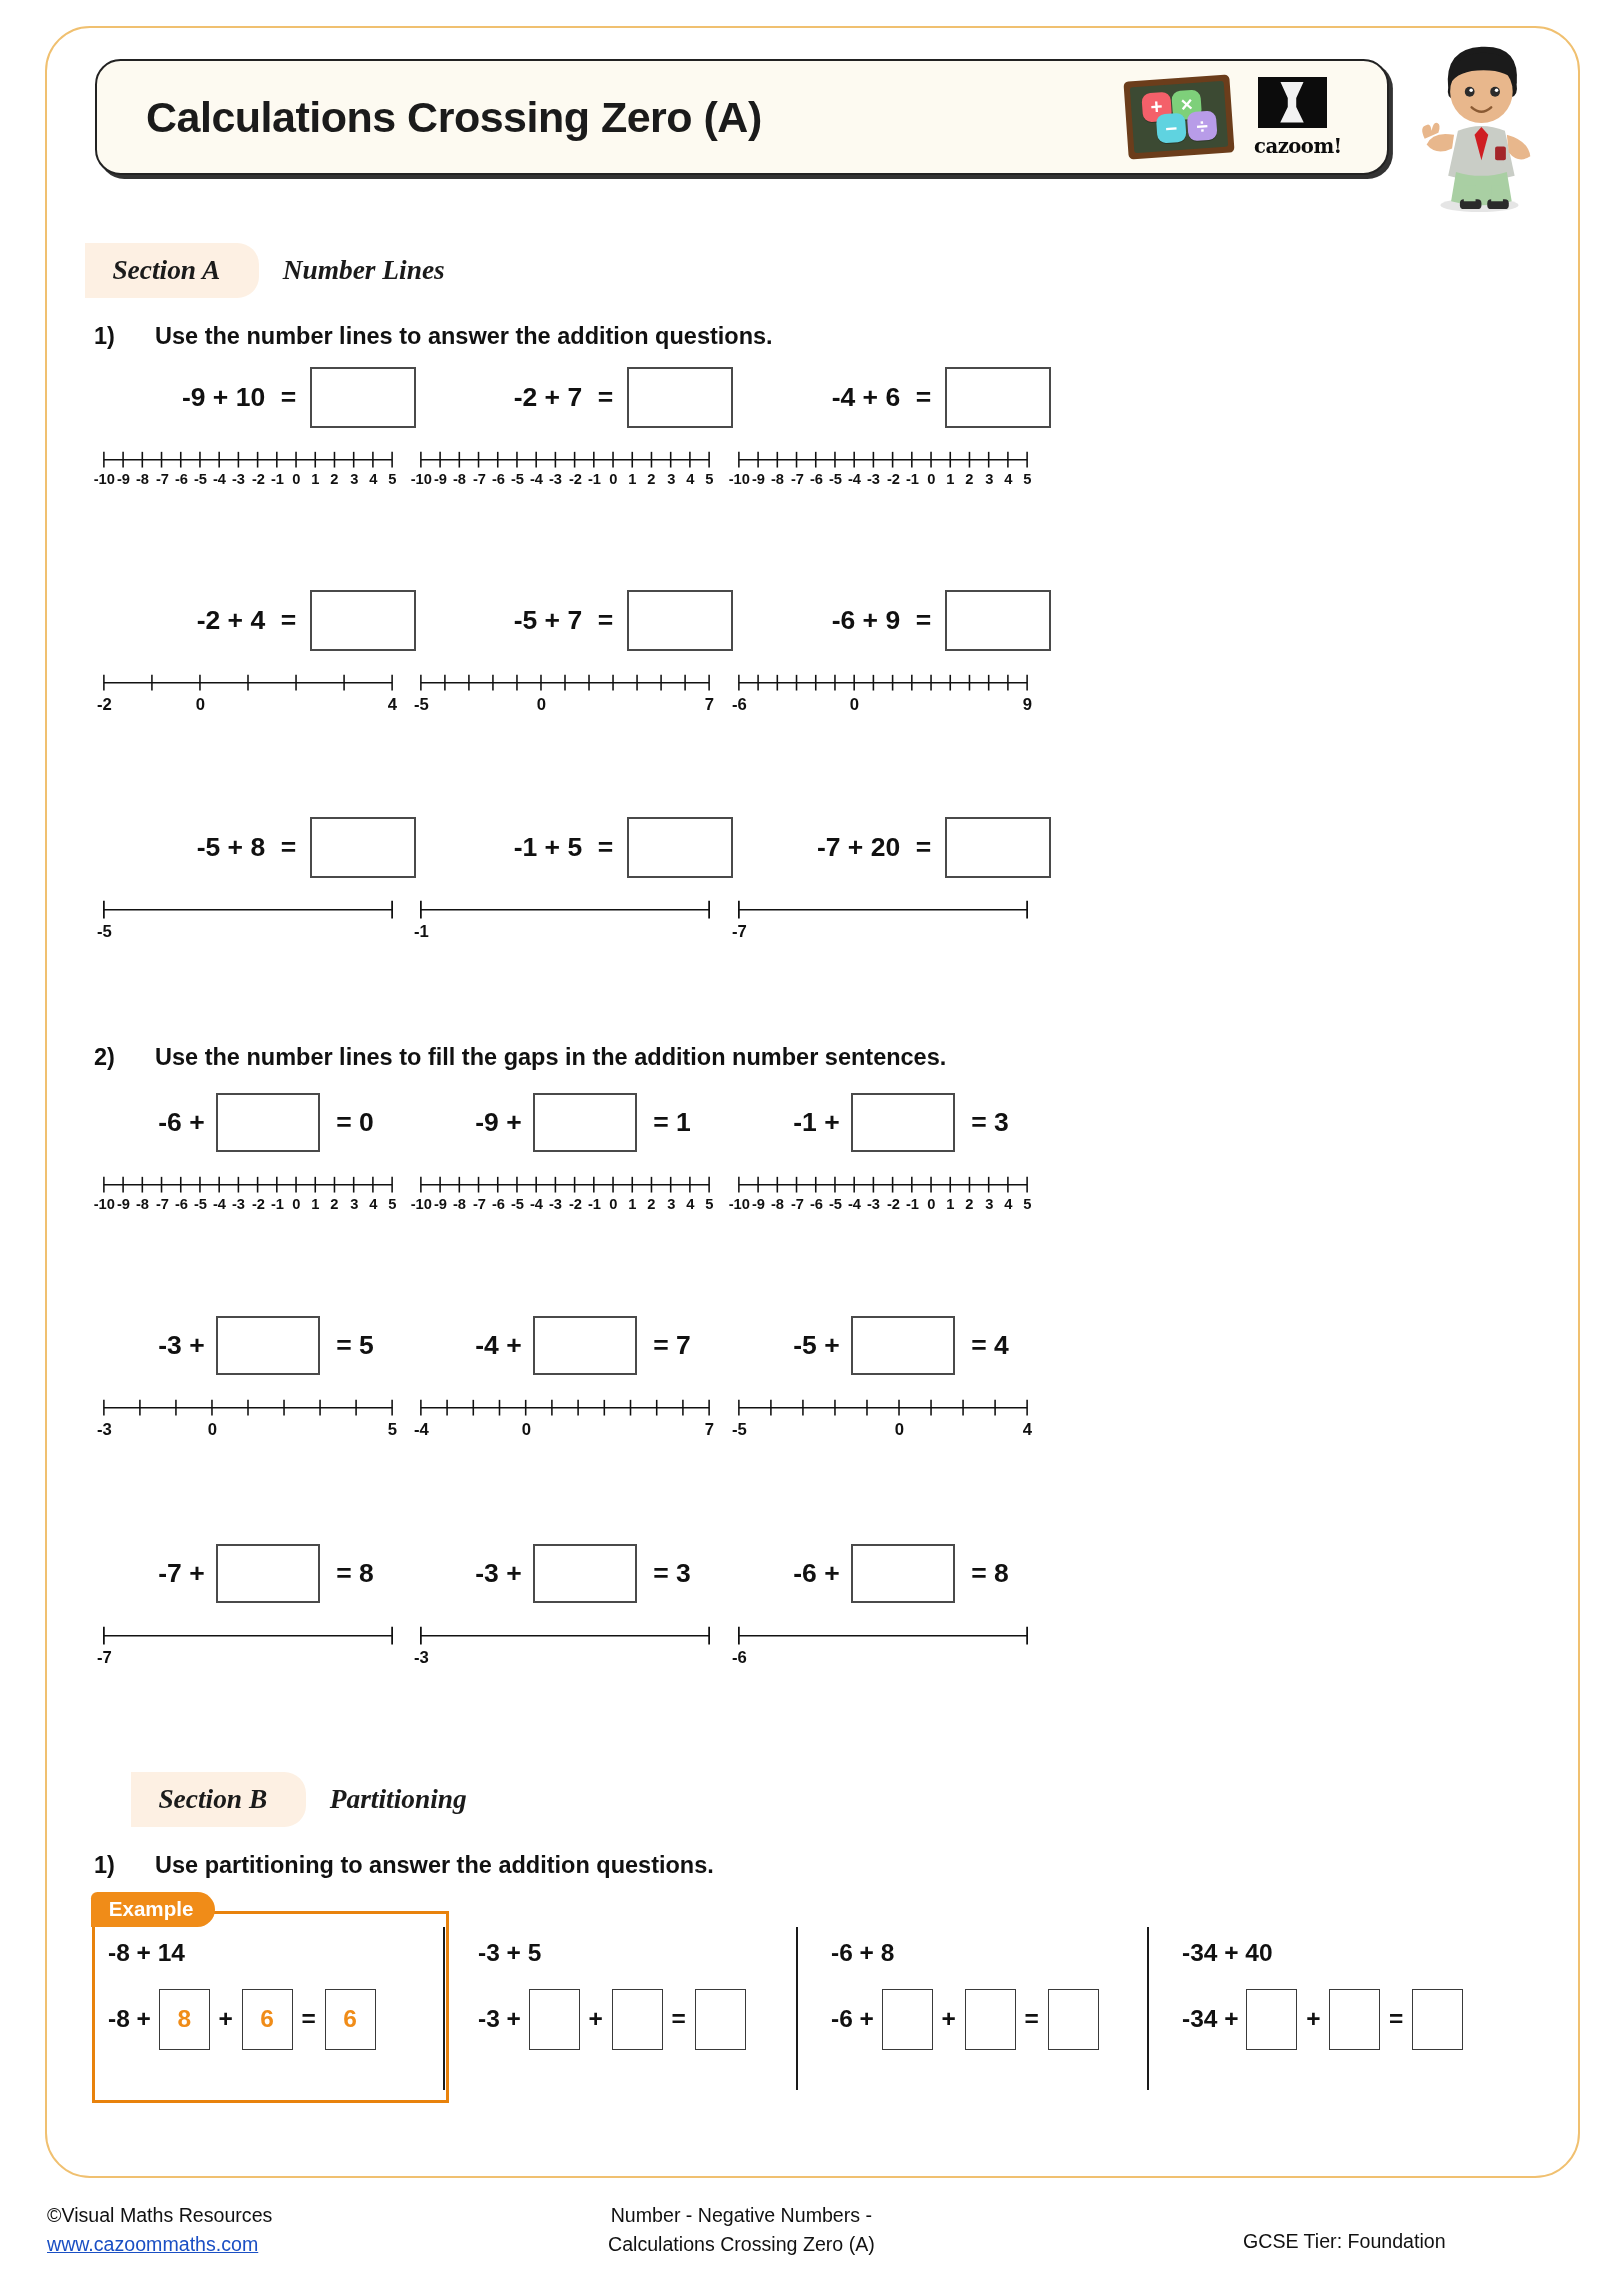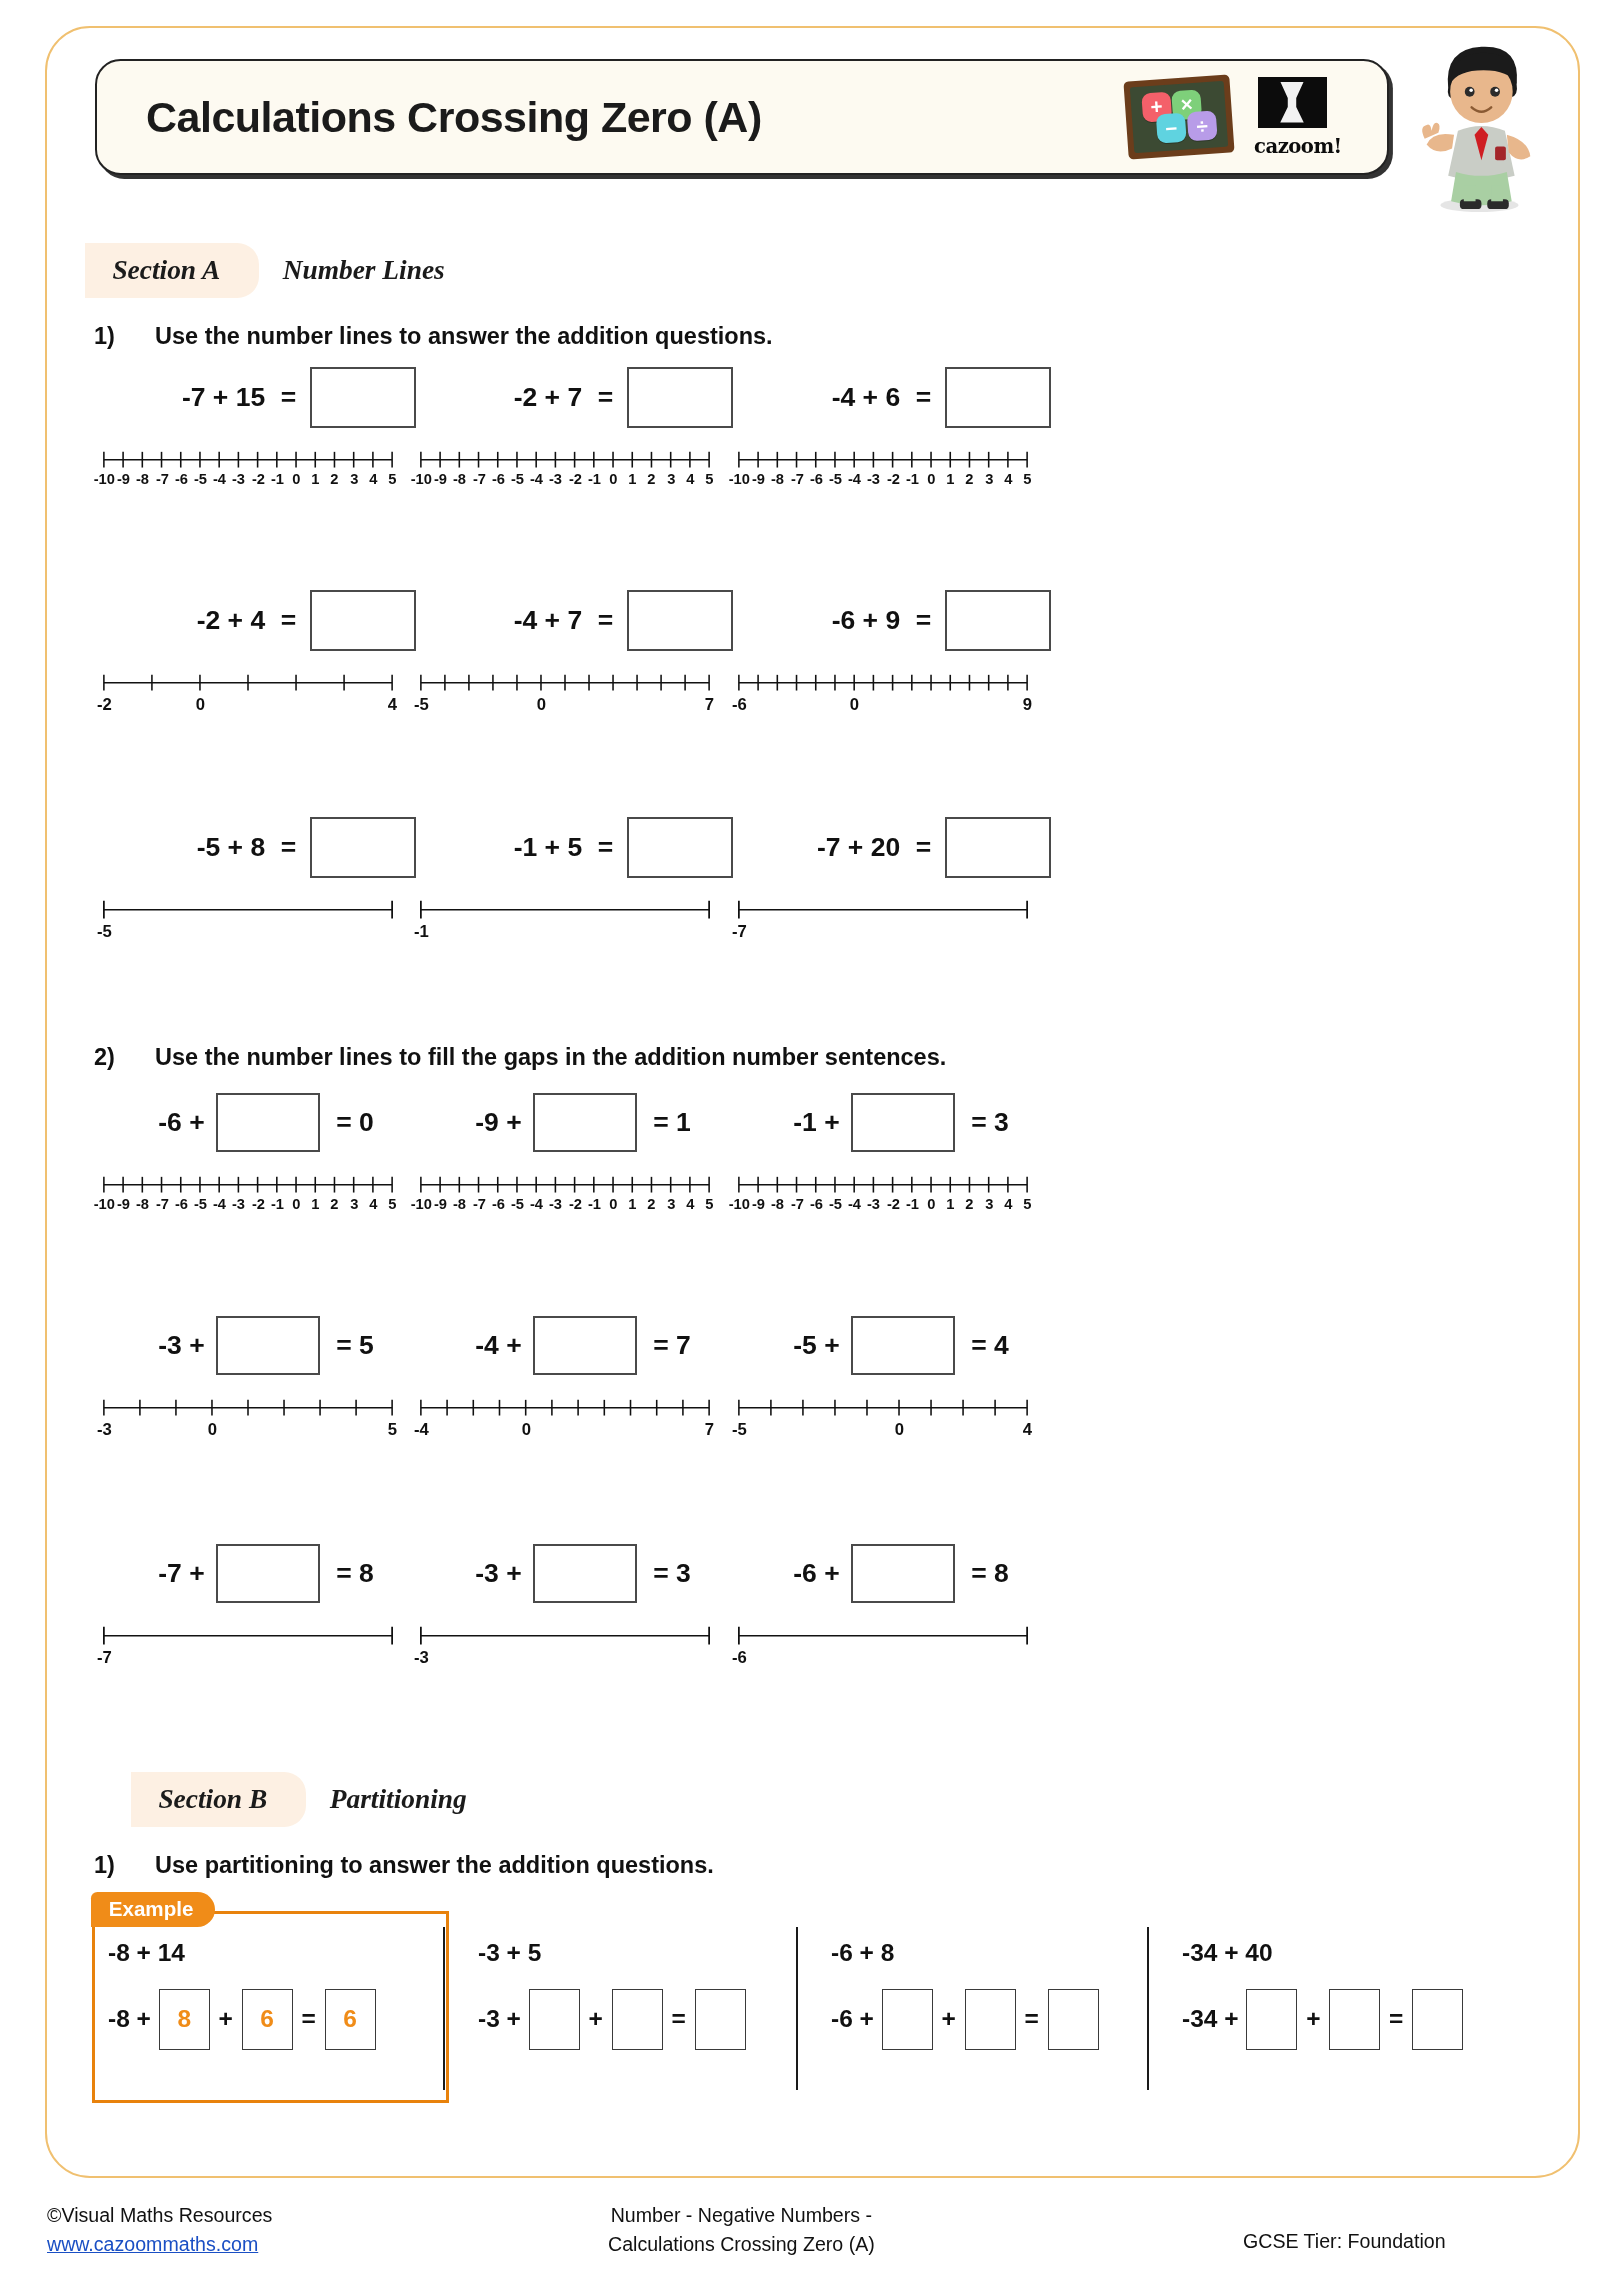--- a/index.html
+++ b/index.html
@@ -216,21 +216,21 @@
 </div>
 
 <div class="prompt" style="left:94px; top:323px;">
   <span class="num">1)</span>
   <span>Use the number lines to answer the addition questions.</span>
 </div>
 
 <div id="sectionA-q1">
     <div class="cell" style="left: 116px; top: 365px; width: 300px;">
       <div class="expr" style="justify-content: flex-end;">
-        <span class="lhs">-7 + 15</span>
+        <span class="lhs">-9 + 10</span>
         <span class="eq" style="margin-right: 13.7px;">=</span>
         <div class="answer-box"></div>
       </div>
       <div class="numline" style="width: 300px; position: relative; margin-top: 13.7px; margin-left: -17.6px;">
         <svg width="300" height="25.5" class="nl-svg" viewBox="0 0 306 26">
           <line x1="6" y1="16" x2="300" y2="16" stroke="#111" stroke-width="1.6"></line>
           <line x1="6" y1="8" x2="6" y2="24" stroke="#111" stroke-width="1.6"></line>
           <line x1="25.6" y1="8" x2="25.6" y2="24" stroke="#111" stroke-width="1.6"></line>
           <line x1="45.2" y1="8" x2="45.2" y2="24" stroke="#111" stroke-width="1.6"></line>
           <line x1="64.80000000000001" y1="8" x2="64.80000000000001" y2="24" stroke="#111" stroke-width="1.6"></line>
@@ -378,21 +378,21 @@
         </svg>
         <div style="position: relative; height: 19.6px;">
           <div class="nl-label" style="left: 5.9px; top: 2.9px; font-size: 16.7px;">-2</div>
           <div class="nl-label" style="left: 102px; top: 2.9px; font-size: 16.7px;">0</div>
           <div class="nl-label" style="left: 294px; top: 2.9px; font-size: 16.7px;">4</div>
         </div>
       </div>
     </div>
     <div class="cell" style="left: 433px; top: 588px; width: 300px;">
       <div class="expr" style="justify-content: flex-end;">
-        <span class="lhs">-4 + 7</span>
+        <span class="lhs">-5 + 7</span>
         <span class="eq" style="margin-right: 13.7px;">=</span>
         <div class="answer-box"></div>
       </div>
       <div class="numline" style="width: 300px; position: relative; margin-top: 13.7px; margin-left: -17.6px;">
         <svg width="300" height="25.5" class="nl-svg" viewBox="0 0 306 26">
           <line x1="6" y1="16" x2="300" y2="16" stroke="#111" stroke-width="1.6"></line>
           <line x1="6" y1="8" x2="6" y2="24" stroke="#111" stroke-width="1.6"></line>
           <line x1="30.5" y1="8" x2="30.5" y2="24" stroke="#111" stroke-width="1.6"></line>
           <line x1="55" y1="8" x2="55" y2="24" stroke="#111" stroke-width="1.6"></line>
           <line x1="79.5" y1="8" x2="79.5" y2="24" stroke="#111" stroke-width="1.6"></line>

